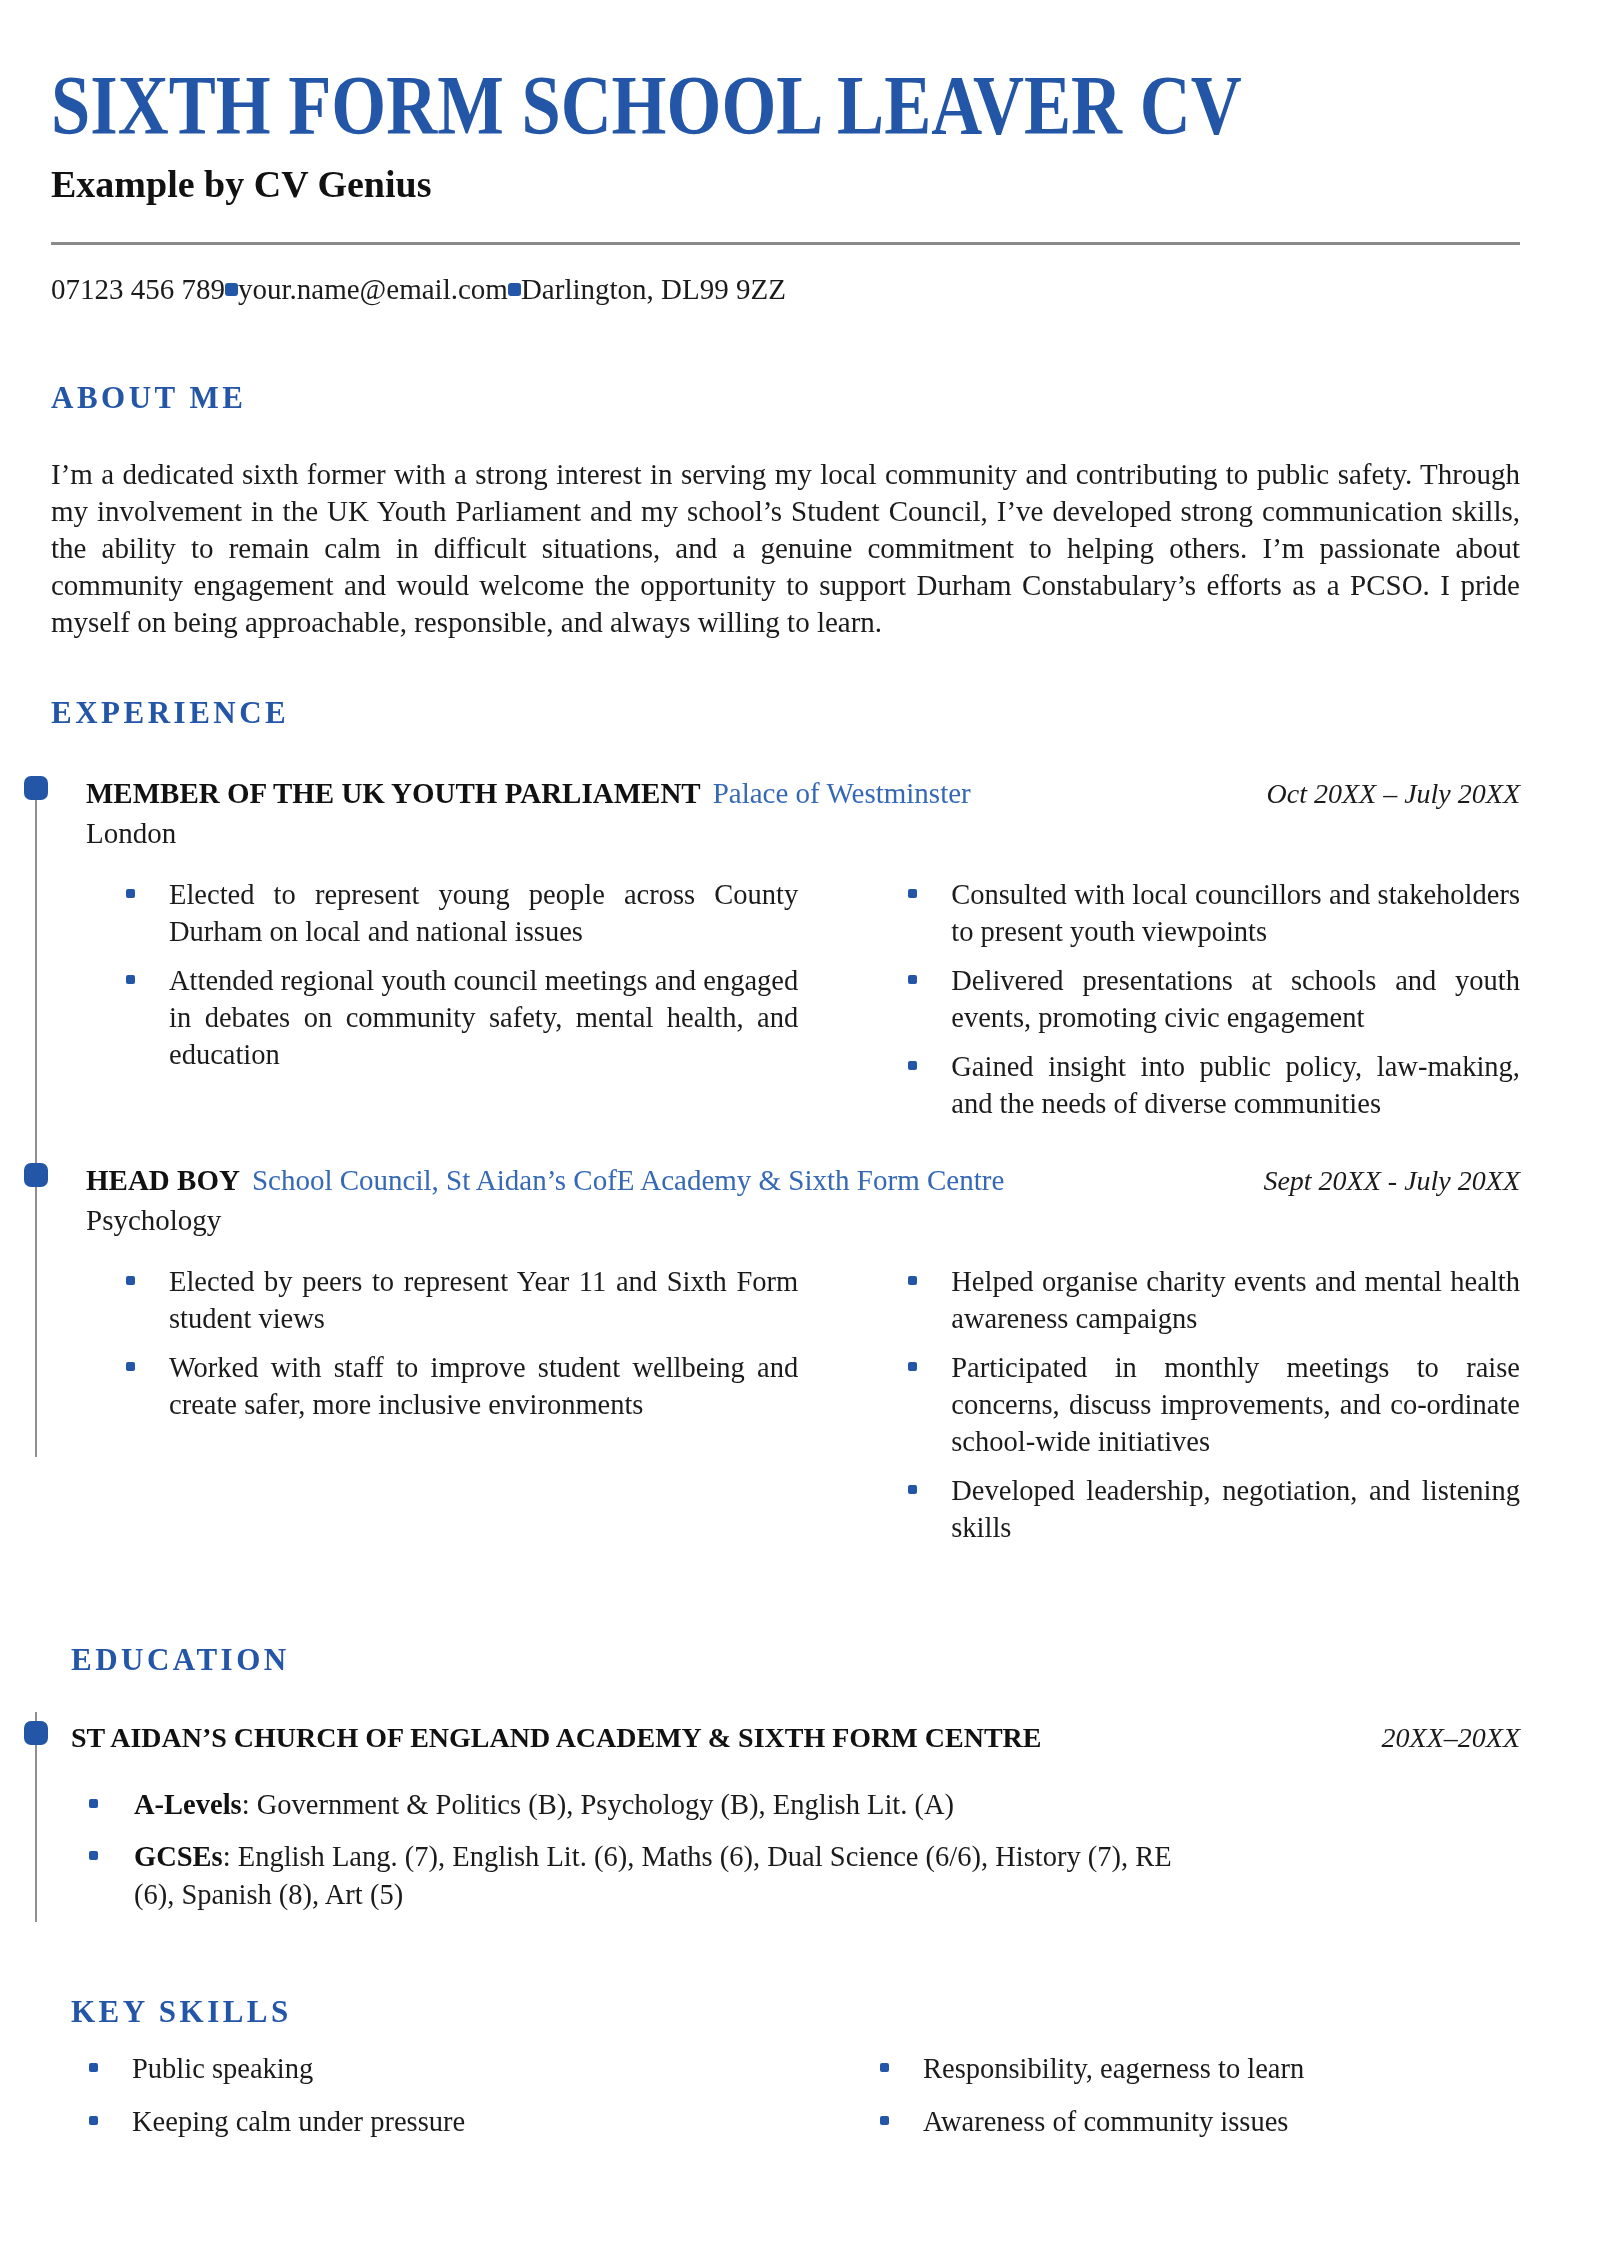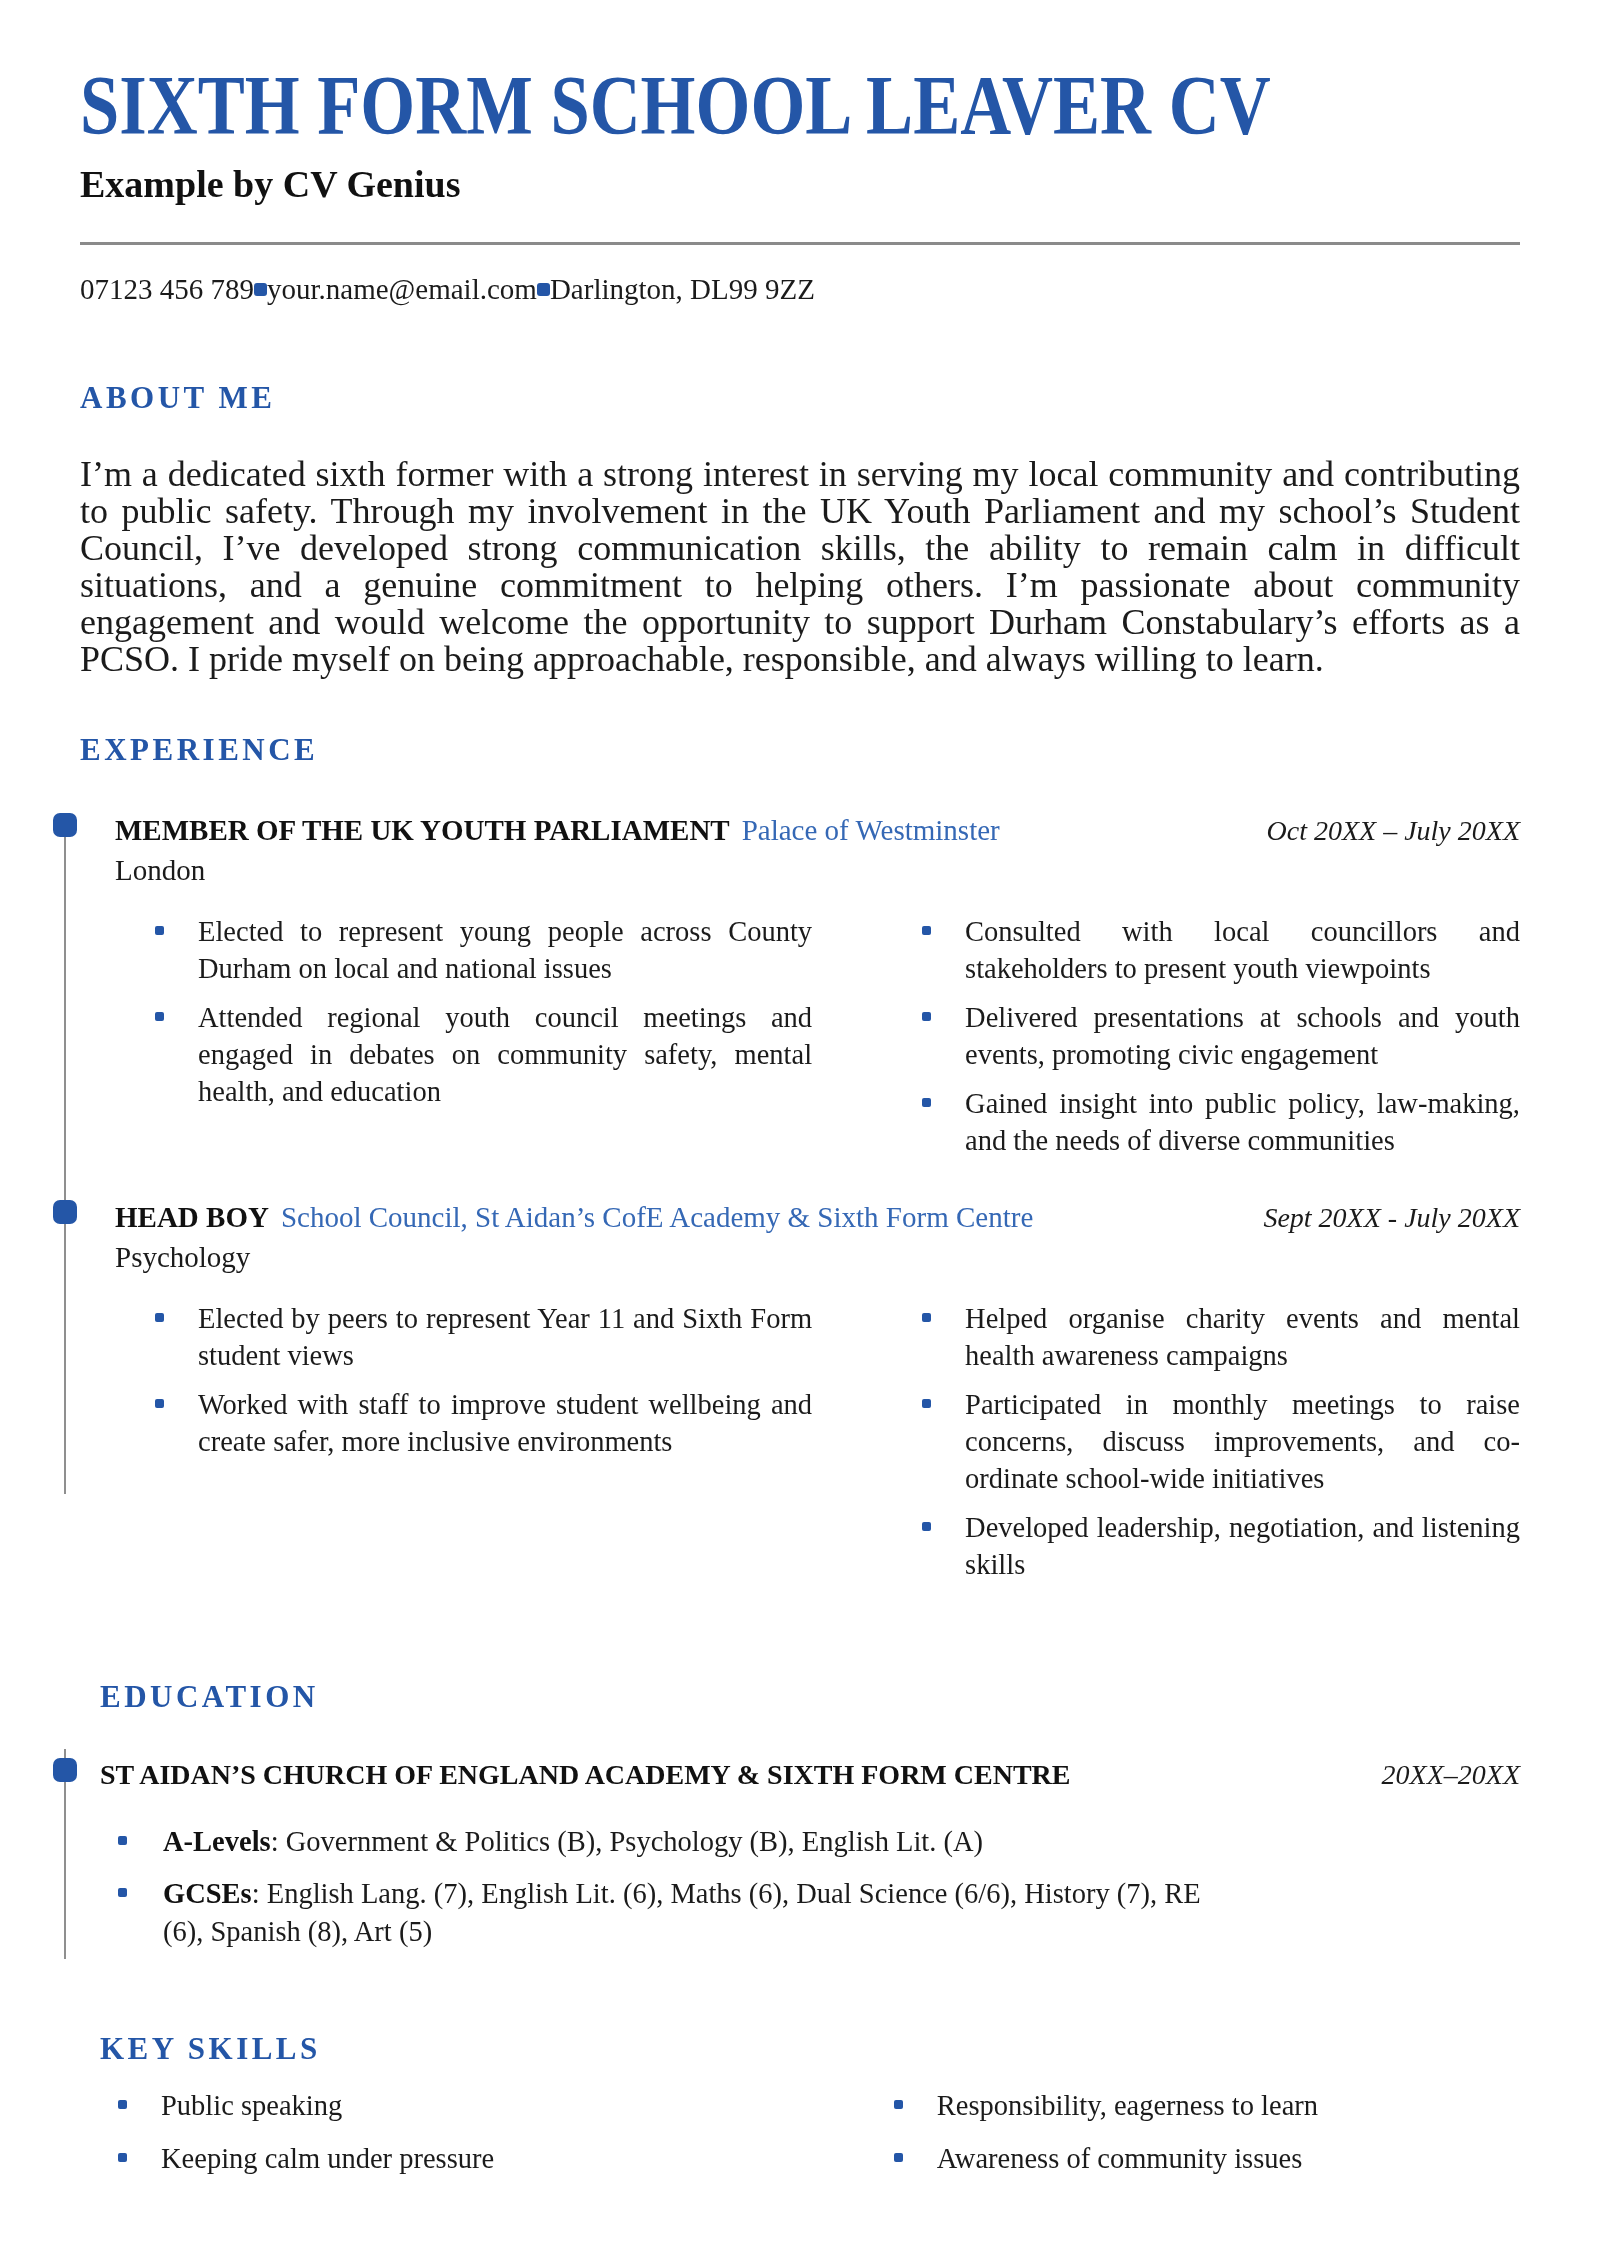--- a/index.html
+++ b/index.html
@@ -13,21 +13,21 @@
   html,body{background:#ffffff;}
   body{
     width:1600px;
     font-family:"Liberation Serif","DejaVu Serif",serif;
     color:var(--text);
   }
   .page{
     position:relative;
     width:1600px;
     height:2263px;
-    padding:58px 80px 0 80px;
+    padding:58px 80px 0 51px;
     overflow:hidden;
     background:#ffffff;
   }
   
   .cv-title{
     display:inline-block;
     font-size:84px;
     line-height:1.0;
     font-weight:700;
     color:var(--accent);
@@ -63,21 +63,21 @@
   
   .section-heading{
     font-size:31px;
     font-weight:700;
     letter-spacing:3.5px;
     color:var(--accent);
   }
   .about-heading{margin-top:74px;}
   .about-text{
     margin-top:40px;
-    font-size:36px;
+    font-size:29px;
     line-height:37px;
     text-align:justify;
   }
   .experience-heading{margin-top:54px;}
   
   .timeline-wrap{
     position:relative;
     margin-top:46px;
   }
   .timeline-line{

